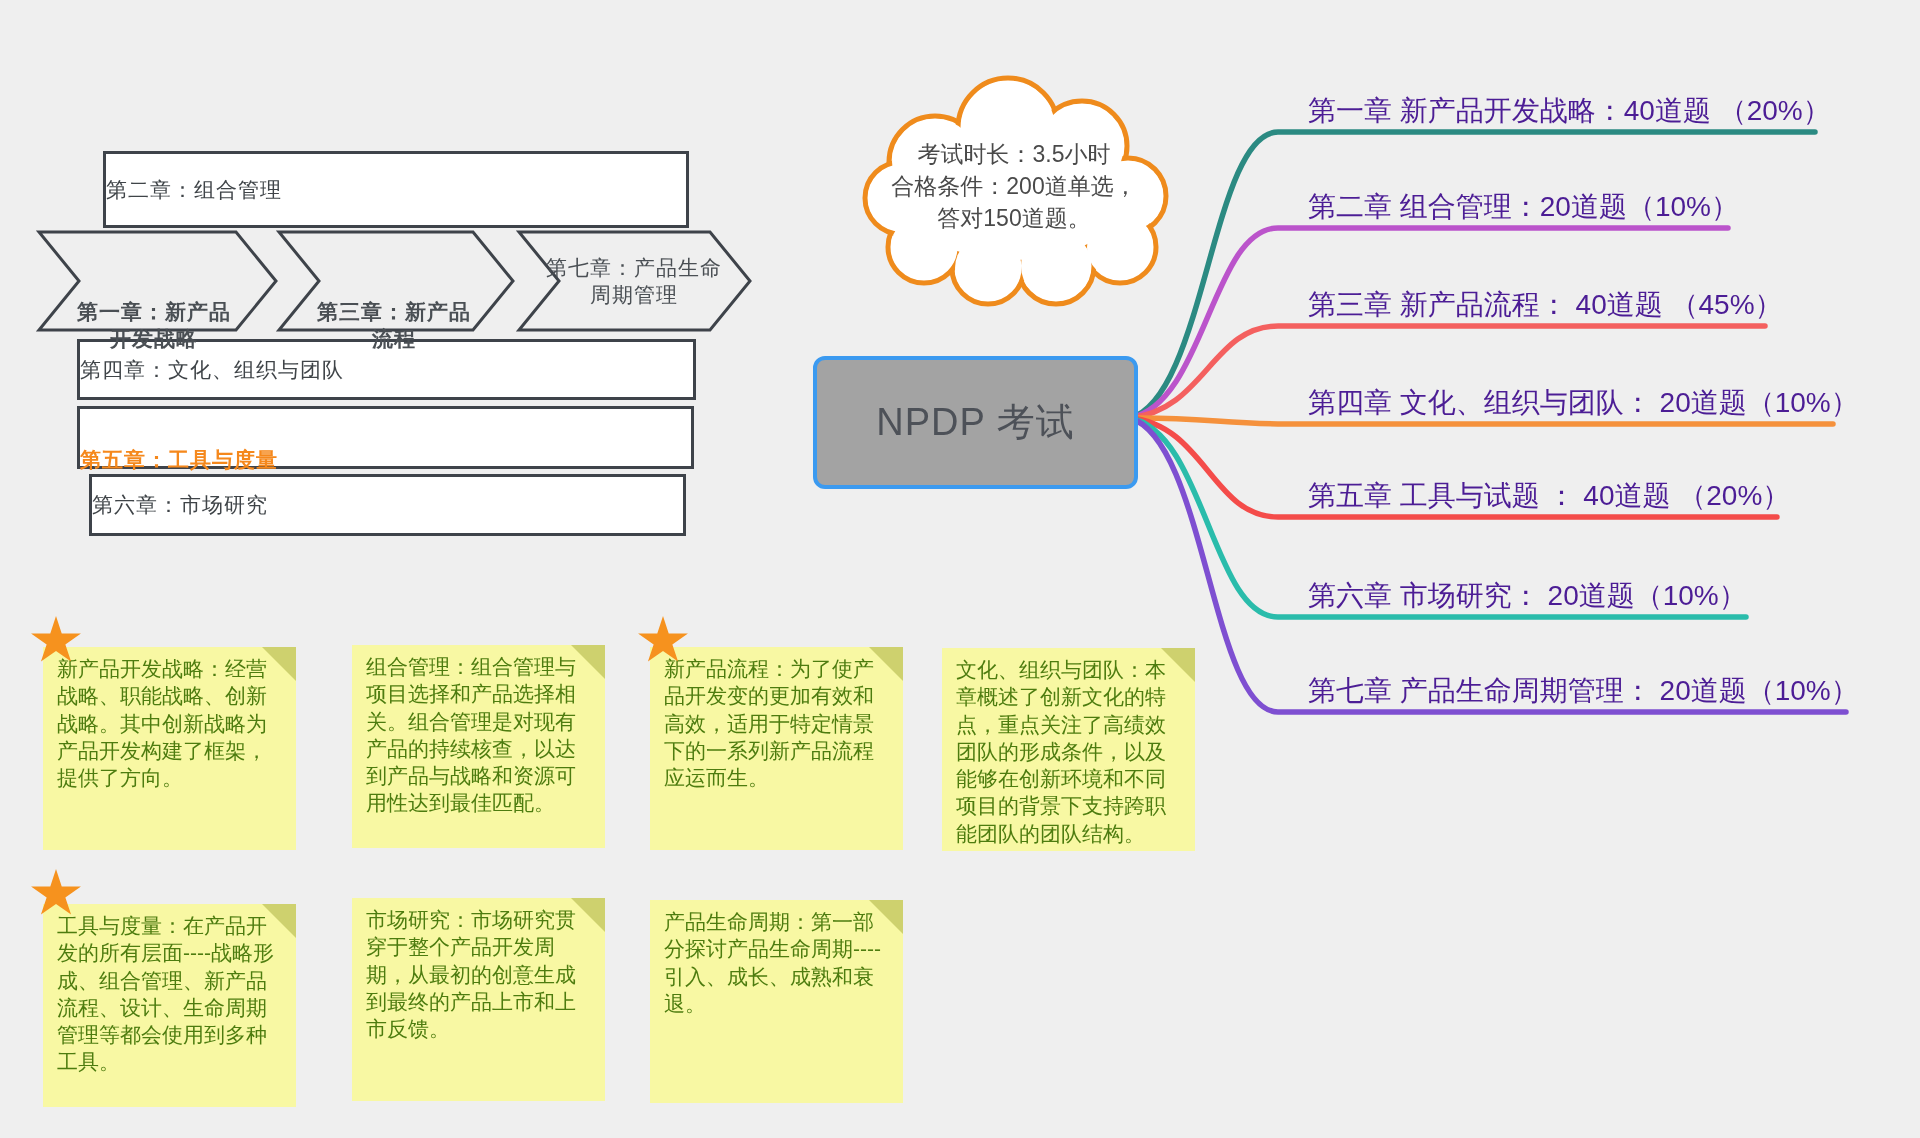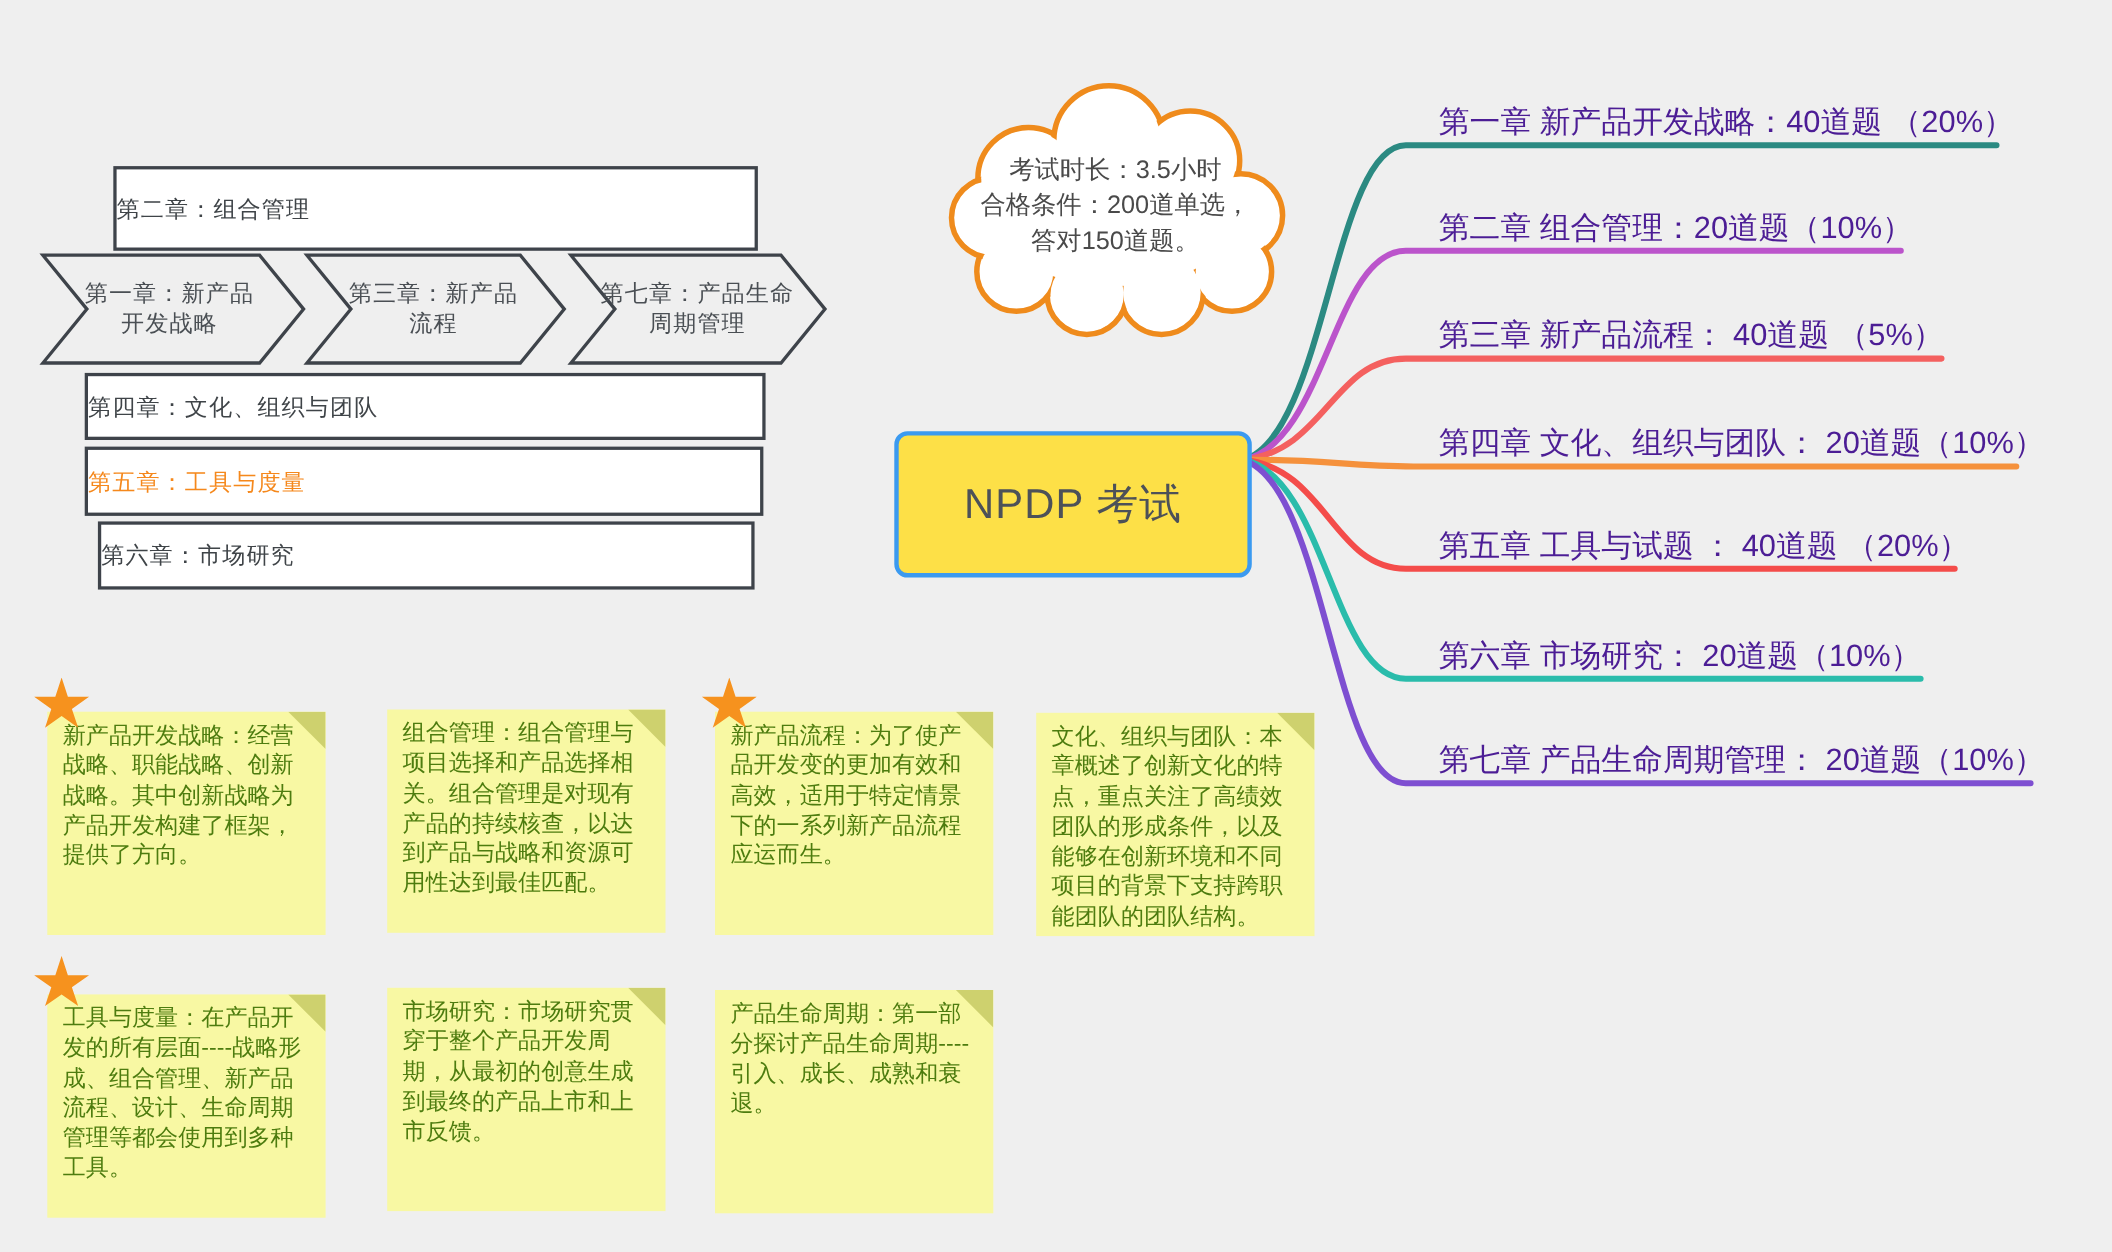--- a/index.html
+++ b/index.html
@@ -4,35 +4,35 @@
 <style>
   html,body{margin:0;padding:0;background:#efefef;}
   .canvas{position:relative;width:1920px;height:1138px;background:#efefef;overflow:hidden;
           font-family:"Liberation Sans","DejaVu Sans",sans-serif;}
   .vector{position:absolute;left:0;top:0;}
 
   
   .flow-box{position:absolute;background:#ffffff;border:3px solid #3e434a;
             display:flex;align-items:center;justify-content:flex-start;
             font-size:21px;color:#3f4448;letter-spacing:1px;}
-  .accent{color:#f5881c;font-weight:normal;}
+  .accent{color:#f5881c;font-weight:bold;margin-top:44px;}
 
   .chev-label{position:absolute;display:flex;flex-direction:column;align-items:center;
               justify-content:center;font-size:21px;line-height:27px;color:#4a4f54;
               text-align:center;letter-spacing:1px;}
 
   
   .cloud-text{position:absolute;left:888px;top:138px;width:252px;text-align:center;
               font-size:23px;line-height:32px;color:#4a4a4a;}
 
   
   .root-node{position:absolute;left:813px;top:356px;width:317px;height:125px;
-             background:#fde047;border:4px solid #3b9af0;border-radius:12px;
+             background:#a3a3a3;border:4px solid #3b9af0;border-radius:12px;
              display:flex;align-items:center;justify-content:center;
-             font-size:38px;color:#4d5158;letter-spacing:1px;margin-top:36px;}
+             font-size:38px;color:#4d5158;letter-spacing:1px;}
 
   
   .branch-label{position:absolute;left:1308px;white-space:nowrap;font-size:28px;
                 color:#4c1d95;}
 
   
   .note{position:absolute;width:253px;height:203px;background:#f8f8a3;
         overflow:hidden;box-sizing:border-box;padding:8px 12px 8px 14px;}
   .note-text{font-size:21px;line-height:1.3;color:#4d7c0f;}
   .fold{position:absolute;top:0;right:0;width:0;height:0;
@@ -120,21 +120,21 @@
     <div>合格条件：200道单选，</div>
     <div>答对150道题。</div>
   </div>
 
   <div class="root-node">
     <span>NPDP 考试</span>
   </div>
 
   <div class="branch-label" style="top:92px;">第一章 新产品开发战略：40道题 （20%）</div>
   <div class="branch-label" style="top:188px;">第二章 组合管理：20道题（10%）</div>
-  <div class="branch-label" style="top:286px;">第三章 新产品流程： 40道题 （5%）</div>
+  <div class="branch-label" style="top:286px;">第三章 新产品流程： 40道题 （45%）</div>
   <div class="branch-label" style="top:384px;">第四章 文化、组织与团队： 20道题（10%）</div>
   <div class="branch-label" style="top:477px;">第五章 工具与试题 ： 40道题 （20%）</div>
   <div class="branch-label" style="top:577px;">第六章  市场研究： 20道题（10%）</div>
   <div class="branch-label" style="top:672px;">第七章  产品生命周期管理： 20道题（10%）</div>
 
   <div class="note" style="left:43px;top:647px;">
     <div class="fold"></div>
     <div class="note-text">新产品开发战略：经营战略、职能战略、创新战略。其中创新战略为产品开发构建了框架，提供了方向。</div>
   </div>
   <div class="note" style="left:352px;top:645px;">

